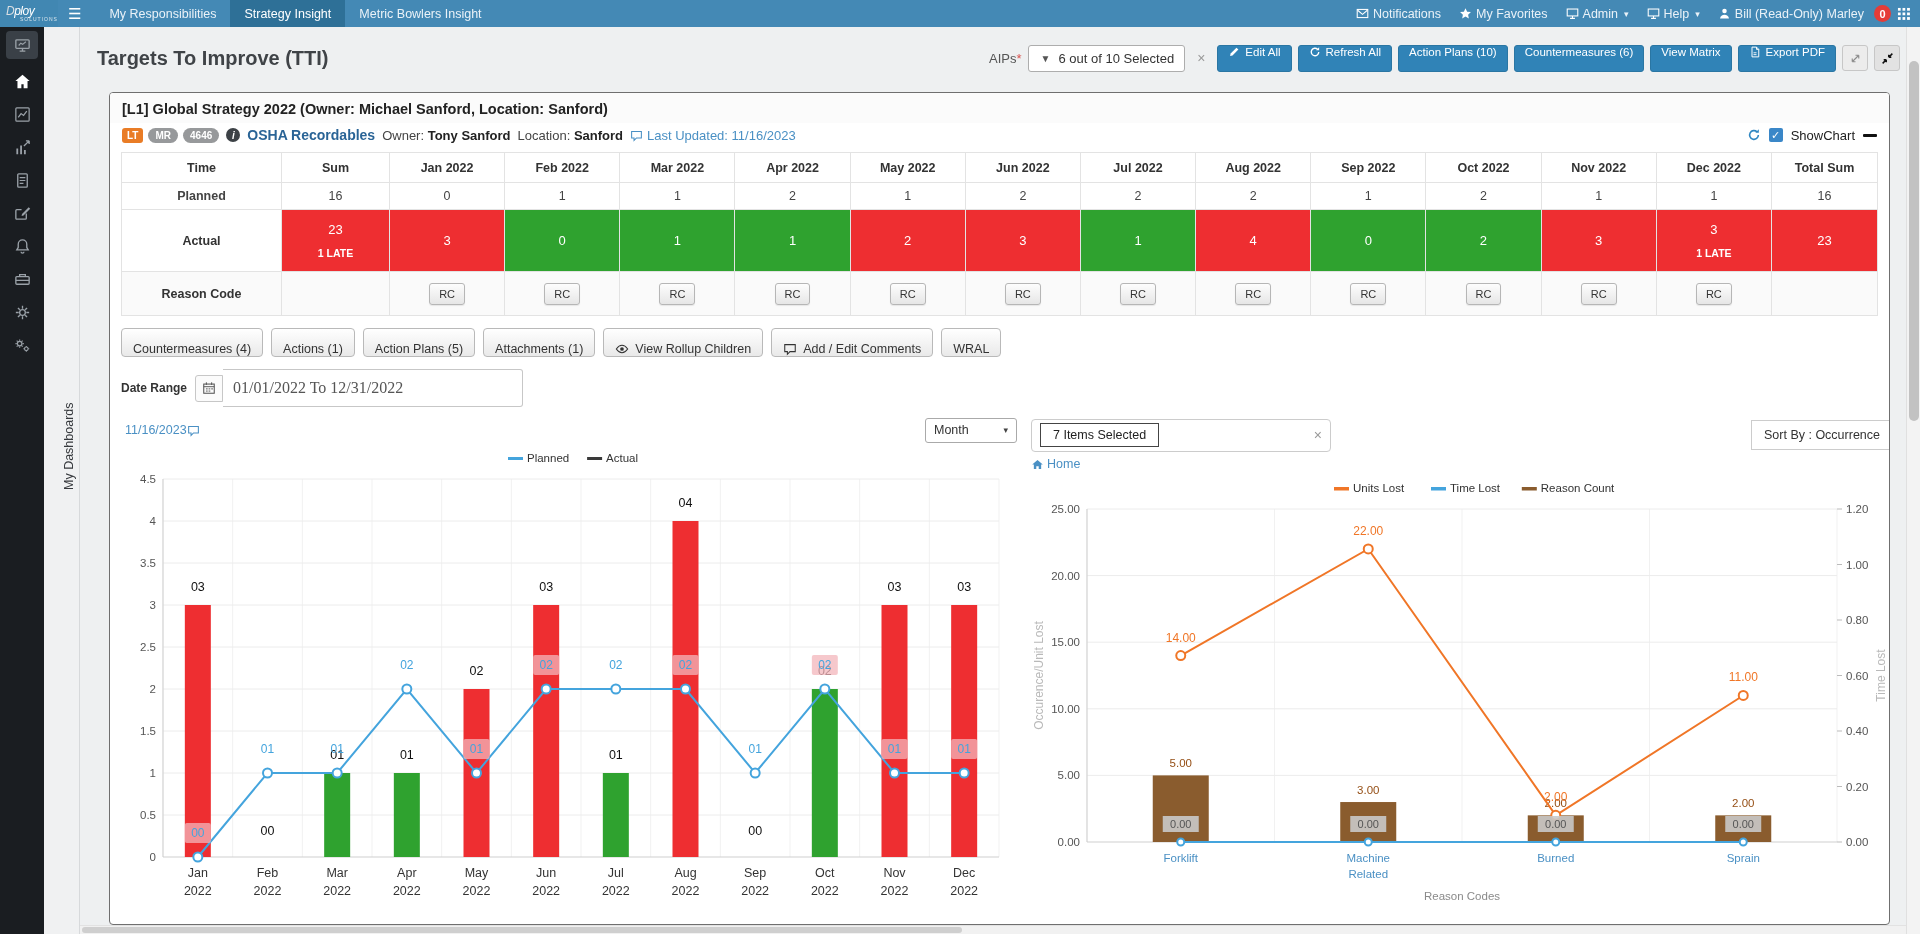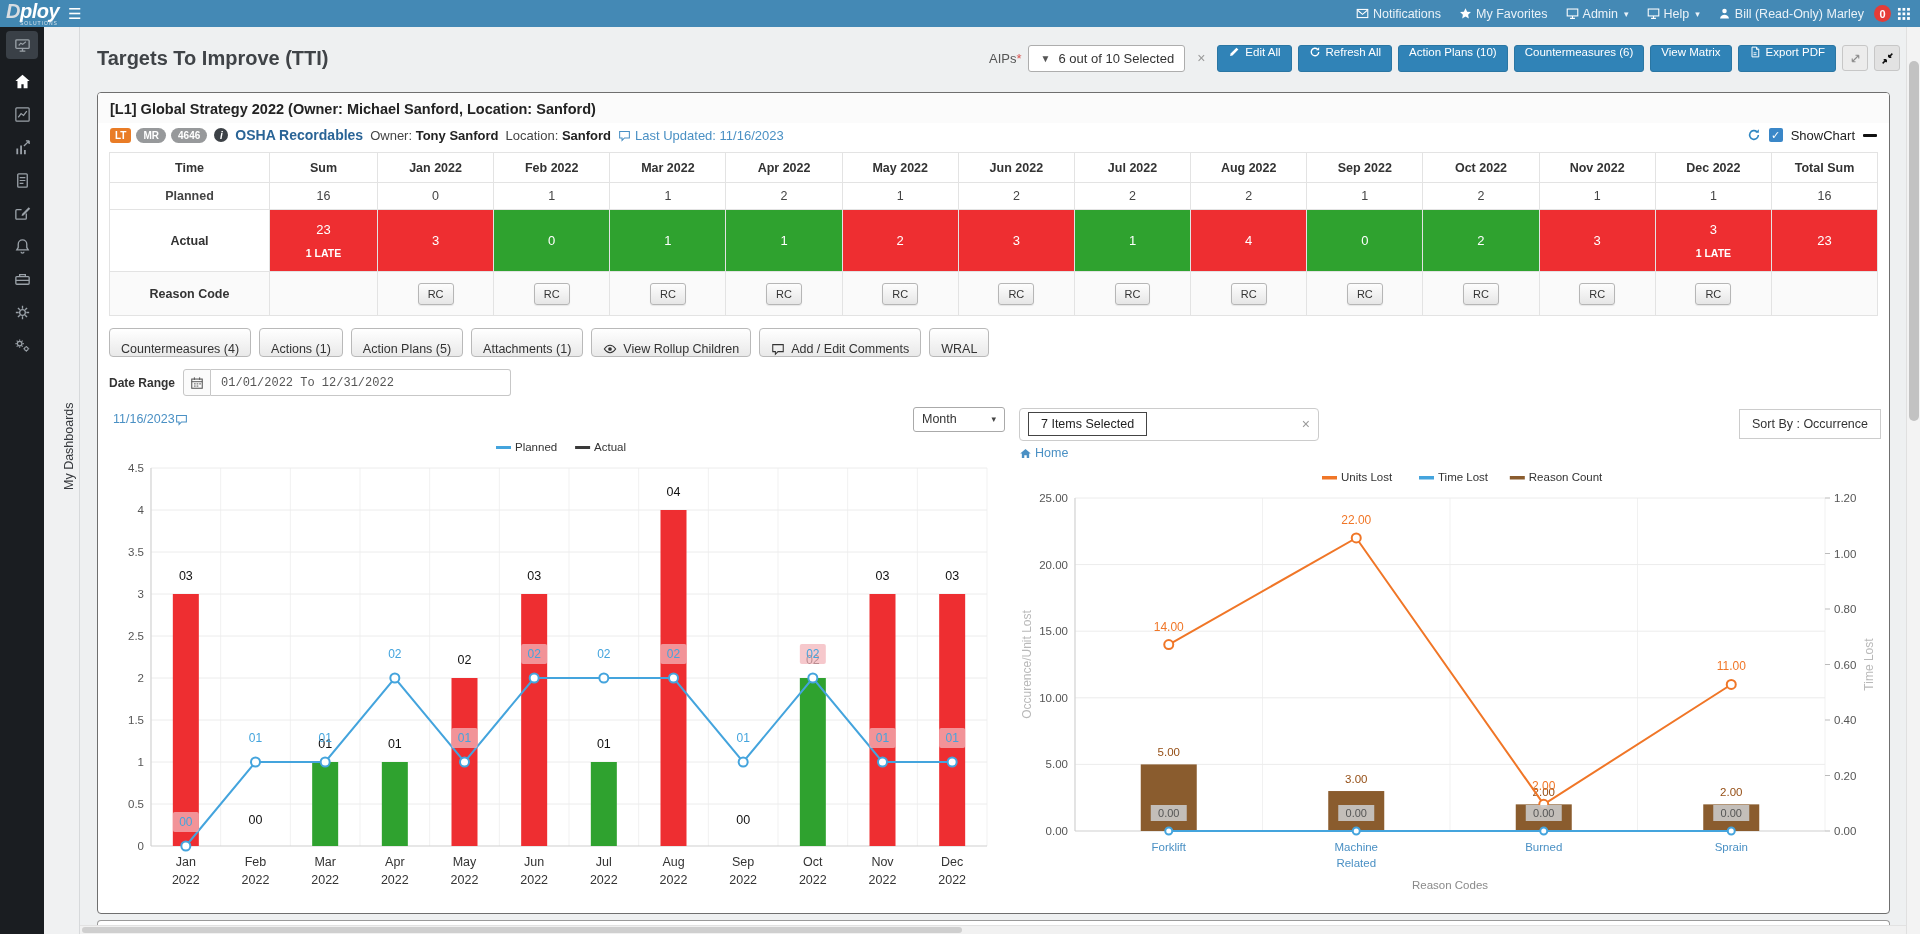--- a/index.html
+++ b/index.html
@@ -5,21 +5,21 @@
   *{box-sizing:border-box}
   html,body{margin:0;padding:0}
   body{width:1920px;height:934px;overflow:hidden;position:relative;
        font-family:"Liberation Sans",sans-serif;background:#eef0f1;color:#333}
 
   
   .topbar{position:absolute;left:0;top:0;width:1920px;height:27px;background:#4489b5;
           display:flex;align-items:center;color:#fff;z-index:30}
   .logo-box{width:58px;height:27px;background:#4187b2;display:flex;flex-direction:column;
             justify-content:center;padding-left:6px;line-height:1}
-  .logo-main{font-weight:bold;font-size:20px;font-style:italic;letter-spacing:-.5px}
+  .logo-main{font-weight:normal;font-size:12px;font-style:italic;letter-spacing:-.5px}
   .logo-main .d{color:#d8dde1}
   .logo-sub{font-size:5px;letter-spacing:1px;color:#d8e4ec;margin-left:14px}
   .hamburger{font-size:15px;margin:0 14px 0 10px;cursor:pointer}
   .nav-items{display:flex;height:27px}
   .nav-item{display:flex;align-items:center;padding:0 14px;font-size:12.5px;color:#eaf2f8;
             text-decoration:none;cursor:pointer;white-space:nowrap}
   .nav-item.active{background:#2e7097;color:#fff}
   .nav-spacer{flex:1}
   .nav-right{display:flex;align-items:center;gap:18px;margin-right:10px}
   .nav-right-item{display:flex;align-items:center;gap:4px;font-size:12.5px;color:#eaf2f8;cursor:pointer;white-space:nowrap}
@@ -55,21 +55,21 @@
   .aips-clear{font-size:14px;color:#999;padding:0 6px;cursor:pointer}
   .btn-blue{height:27px;border:1px solid #2a76a3;border-radius:3px;background:#3083b7;color:#fff;
             font-size:11.5px;padding:0 10px;display:flex;align-items:flex-start;gap:5px;cursor:pointer;
             font-family:"Liberation Sans",sans-serif;white-space:nowrap}
   .btn-blue svg{width:12px;height:12px}
   .btn-mini{width:26px;height:26px;border:1px solid #c7c7c7;border-radius:3px;background:#ececec;
             display:flex;align-items:center;justify-content:center;cursor:pointer}
   .btn-mini svg{width:13px;height:13px}
 
   
-  .panel{margin:3px 16px 0 0;background:#fff;border:1px solid #6f6f6f;border-radius:4px;overflow:hidden}
+  .panel{margin:3px 16px 0 12px;background:#fff;border:1px solid #6f6f6f;border-radius:4px;overflow:hidden}
   .panel-header{padding:8px 12px 6px;font-size:14.5px;font-weight:bold;color:#222;background:#fbfbfb}
   .meta-row{display:flex;align-items:center;padding:4px 12px 7px;gap:7px;font-size:13px}
   .badge-sq{font-size:10px;font-weight:bold;color:#fff;padding:2px 5px;border-radius:3px}
   .badge-pill{font-size:10px;font-weight:bold;color:#fff;padding:2px 7px;border-radius:8px}
   .info-icon{width:14px;height:14px;border-radius:50%;background:#3c4146;color:#fff;font-size:10px;
              font-weight:bold;display:inline-flex;align-items:center;justify-content:center;font-style:italic}
   .metric-link{color:#2a6496;font-weight:bold;font-size:14px;cursor:pointer}
   .meta-plain{color:#444}
   .meta-bold{font-weight:bold;color:#222}
   .upd-link{color:#4a90c4;display:flex;align-items:center;gap:4px;cursor:pointer}
@@ -101,22 +101,22 @@
   .actions-row{display:flex;gap:8px;padding:12px 11px 6px;flex-wrap:nowrap}
   .btn-gray{height:29px;border:1px solid #b9b9b9;border-radius:4px;background:linear-gradient(#fff,#e9e9e9);
             color:#333;font-size:12.5px;padding:0 11px;display:flex;align-items:flex-end;gap:6px;cursor:pointer;white-space:nowrap}
   .btn-gray svg{width:14px;height:14px}
 
   .dr-row{display:flex;align-items:center;padding:6px 11px;gap:0}
   .dr-label{font-size:12px;font-weight:bold;color:#333;margin-right:8px}
   .dr-cal{width:28px;height:27px;border:1px solid #c7c7c7;background:#fbfbfb;border-radius:3px 0 0 3px;
           display:flex;align-items:center;justify-content:center;cursor:pointer}
   .dr-cal svg{width:14px;height:14px}
-  .dr-input{width:300px;height:27px;border:1px solid #c7c7c7;border-left:none;border-radius:0 3px 3px 0;
-            font-size:12px;color:#555;padding:0 10px;font-family:Liberation Mono, monospace;outline:none}
+  .dr-input{width:300px;height:38px;border:1px solid #c7c7c7;border-left:none;border-radius:0 3px 3px 0;
+            font-size:16px;color:#555;padding:0 10px;font-family:Liberation Serif, serif;outline:none}
 
   
   .charts-row{display:flex;padding:2px 6px 0 6px}
   .chart-left{width:905px;flex:0 0 auto;padding:0 0 0 5px}
   .chart-right{flex:1;padding:0 4px 0 8px;position:relative}
   .cl-head{display:flex;align-items:center;height:30px;padding:0 4px}
   .date-link{color:#4a90c4;font-size:12.5px;display:flex;align-items:center;cursor:pointer}
   .date-link svg{width:13px;height:13px}
   .month-select{margin-left:auto;width:92px;height:25px;border:1px solid #aaa;border-radius:3px;background:#fff;
                 font-size:12.5px;color:#333;display:flex;align-items:center;padding:0 8px;cursor:pointer}
@@ -143,20 +143,25 @@
 </style>
 </head>
 <body>
 
 <header class="topbar">
   <div class="logo-box">
     <span class="logo-main"><span class="d">D</span><span>ploy</span></span>
     <span class="logo-sub">SOLUTIONS</span>
   </div>
   <span class="hamburger">☰</span>
+  <nav class="nav-items" id="nav-items">
+      <a class="nav-item">My Responsibilities</a>
+      <a class="nav-item active">Strategy Insight</a>
+      <a class="nav-item">Metric Bowlers Insight</a>
+    </nav>
   <div class="nav-spacer"></div>
   <div class="nav-right" id="nav-right">
       <span class="nav-right-item">
         <span style="color: rgb(255, 255, 255);">
           <svg viewBox="0 0 16 16" style="width: 13px; height: 13px; display: block;">
             <rect x="1.5" y="3" width="13" height="10" fill="none" stroke="currentColor" stroke-width="1.3"></rect>
             <path d="M2 4l6 5 6-5" fill="none" stroke="currentColor" stroke-width="1.3"></path>
           </svg>
         </span>
         <span>Notifications</span>

